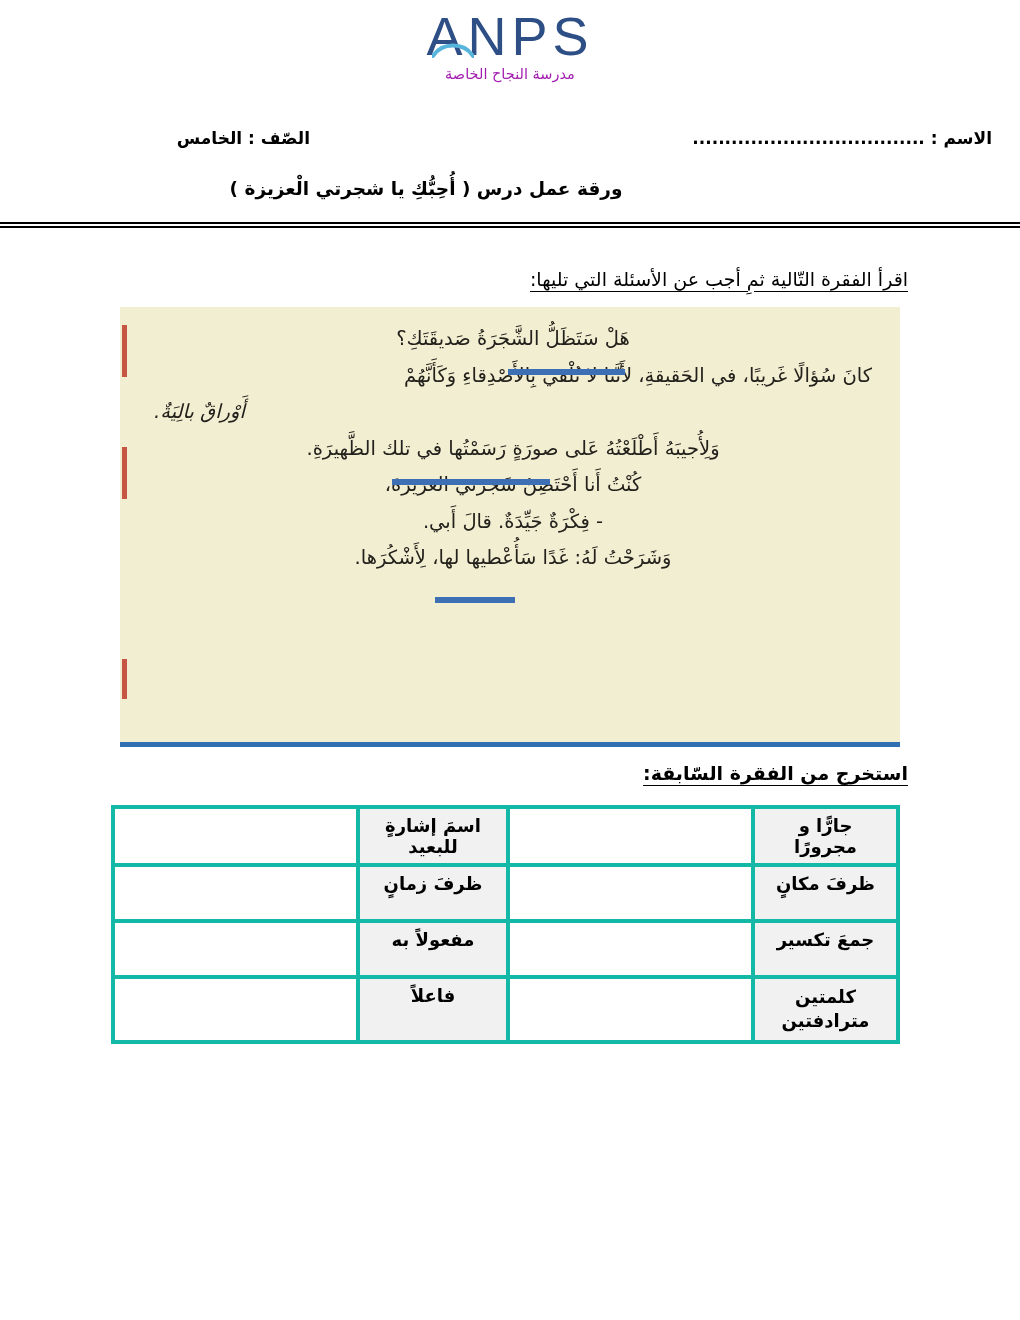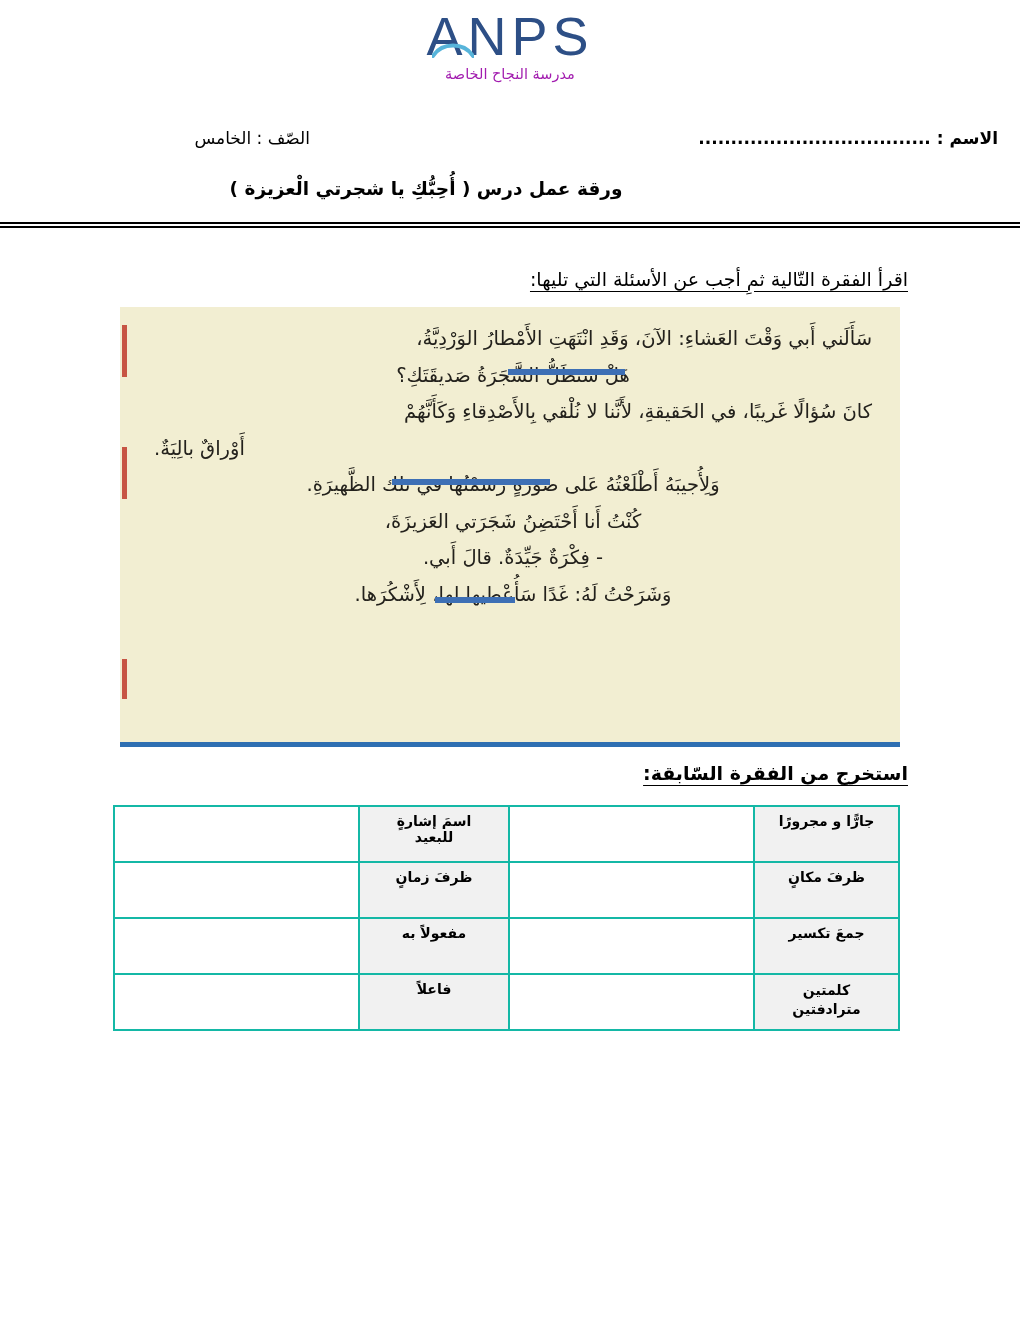--- a/index.html
+++ b/index.html
@@ -64,33 +64,33 @@
   
   .hdr-row {
     position: absolute;
     top: 128px;
     left: 0;
     width: 1020px;
     height: 30px;
   }
   .hdr-name {
     position: absolute;
-    right: 22px;
+    right: 28px;
     top: 0;
     font-size: 17px;
     font-weight: bold;
     white-space: nowrap;
     direction: rtl;
   }
   .hdr-class {
     position: absolute;
     right: 710px;
     top: 0;
     font-size: 17px;
-    font-weight: normal;
+    font-weight: bold;
     white-space: nowrap;
     direction: rtl;
   }
   .sheet-title {
     position: absolute;
     top: 178px;
     left: 0;
     width: 852px;
     text-align: center;
     font-size: 18.5px;
@@ -140,21 +140,21 @@
   .scan-line {
     font-family: "DejaVu Sans", sans-serif;
     font-size: 19.5px;
     color: #23211c;
     line-height: 1.0;
     margin-bottom: 17px;
     white-space: nowrap;
     position: relative;
   }
   .al-right  { text-align: right; }
-  .al-left   { text-align: left; }
+  .al-left   { text-align: left; font-style: italic; }
   .al-center { text-align: center; }
 
   .red-mark {
     position: absolute;
     left: 2px;
     width: 5px;
     background: #c0392b;
     opacity: 0.85;
   }
   .blue-ul {
@@ -190,22 +190,22 @@
     left: 120px;
     width: 780px;
   }
   table.grammar {
     border-collapse: collapse;
     width: 780px;
     table-layout: fixed;
     direction: rtl;
   }
   table.grammar td {
-    border: 2px solid #14b8a6;
-    font-size: 14px;
+    border: 4px solid #14b8a6;
+    font-size: 18px;
     font-weight: bold;
     padding: 6px 16px;
     vertical-align: top;
     height: 56px;
     box-sizing: border-box;
   }
   td.label {
     background: #f1f1f1;
     text-align: center;
     width: 145px;
@@ -241,21 +241,20 @@
 <div class="rule-double"></div>
 
 <div class="instruction">اقرأ الفقرة التّالية ثمِ أجب عن الأسئلة التي تليها:</div>
 
 <div class="scan">
   <div class="red-mark" style="top:18px;height:52px;"></div>
   <div class="red-mark" style="top:140px;height:52px;"></div>
   <div class="red-mark" style="top:352px;height:40px;"></div>
 
   <div class="scan-inner">
-    <div class="scan-line al-right">سَأَلَني أَبي وَقْتَ العَشاءِ: الآنَ، وَقَدِ انْتَهَتِ الأَمْطارُ الوَرْدِيَّةُ،</div>
     <div class="scan-line al-center">هَلْ سَتَظَلُّ الشَّجَرَةُ صَديقَتَكِ؟</div>
     <div class="scan-line al-right">كانَ سُؤالًا غَريبًا، في الحَقيقةِ، لأَنَّنا لا نُلْقي بِالأَصْدِقاءِ وَكَأَنَّهُمْ</div>
     <div class="scan-line al-left">أَوْراقٌ بالِيَةٌ.</div>
     <div class="scan-line al-center">وَلِأُجيبَهُ أَطْلَعْتُهُ عَلى صورَةٍ رَسَمْتُها في تلك الظَّهيرَةِ.</div>
     <div class="scan-line al-center">كُنْتُ أَنا أَحْتَضِنُ شَجَرَتي العَزيزَةَ،</div>
     <div class="scan-line al-center">- فِكْرَةٌ جَيِّدَةٌ.  قالَ أَبي.</div>
     <div class="scan-line al-center">وَشَرَحْتُ لَهُ: غَدًا سَأُعْطيها لها، لِأَشْكُرَها.</div>
   </div>
 
   <div class="blue-ul" style="top:62px;  right:275px; width:117px;"></div>

